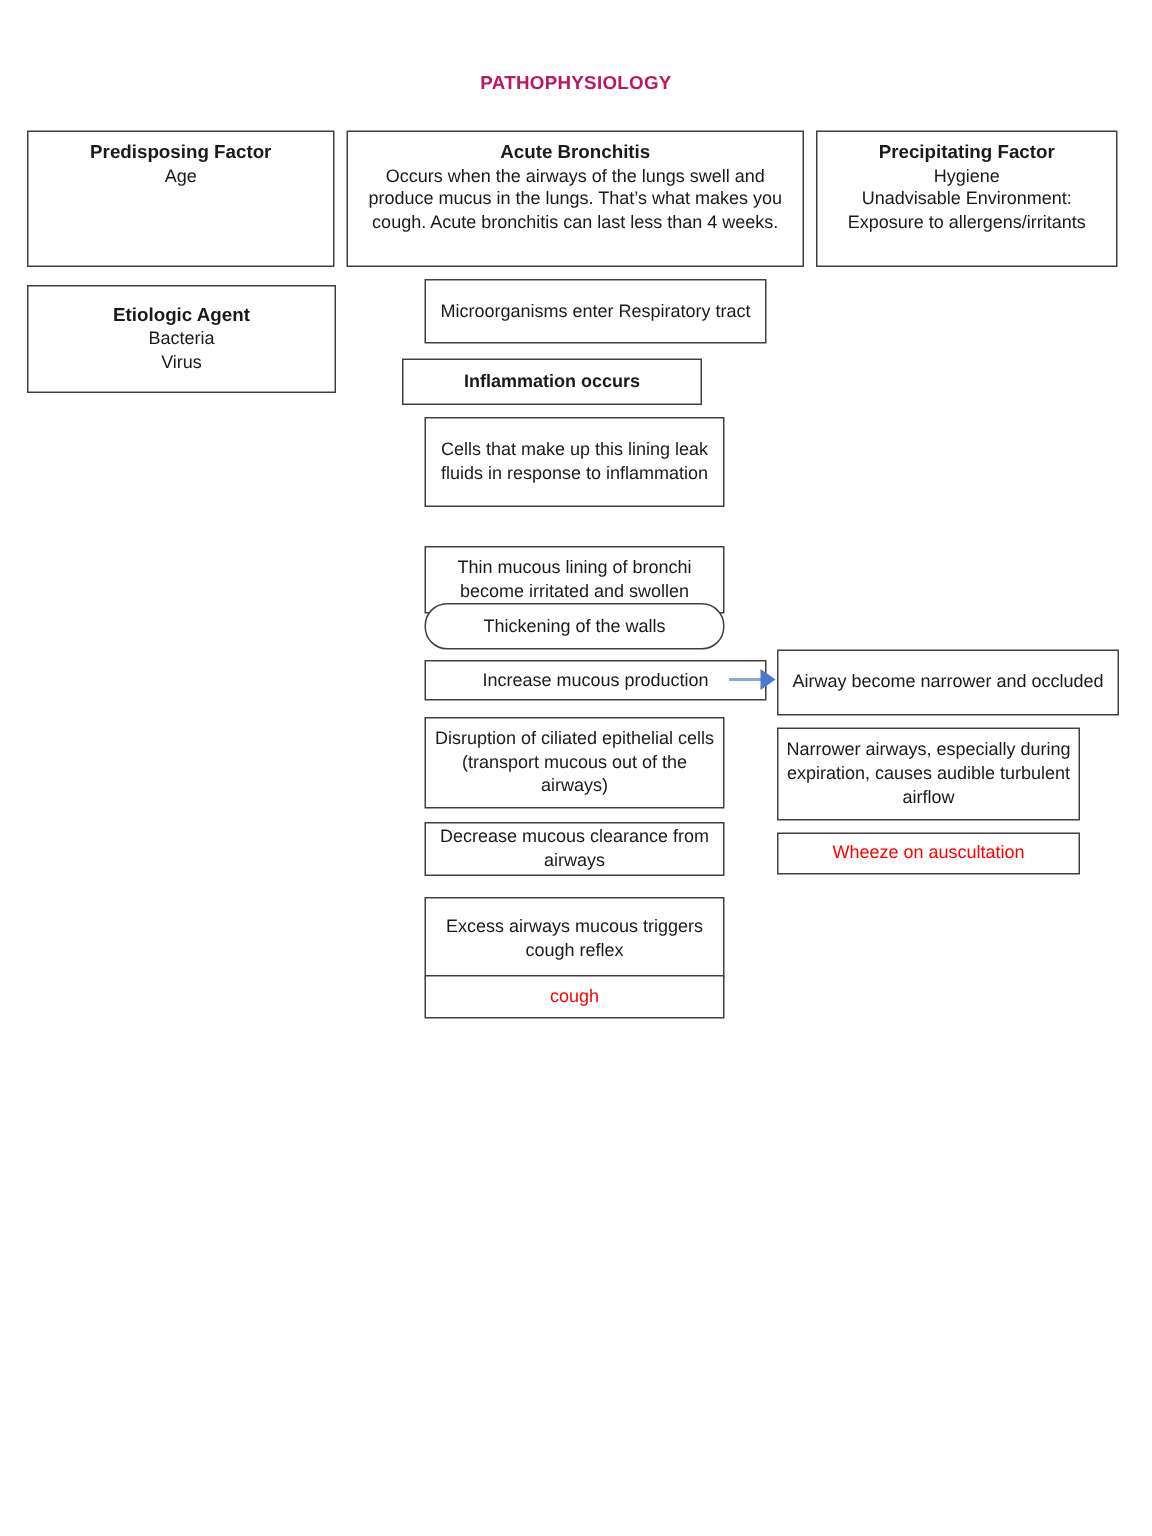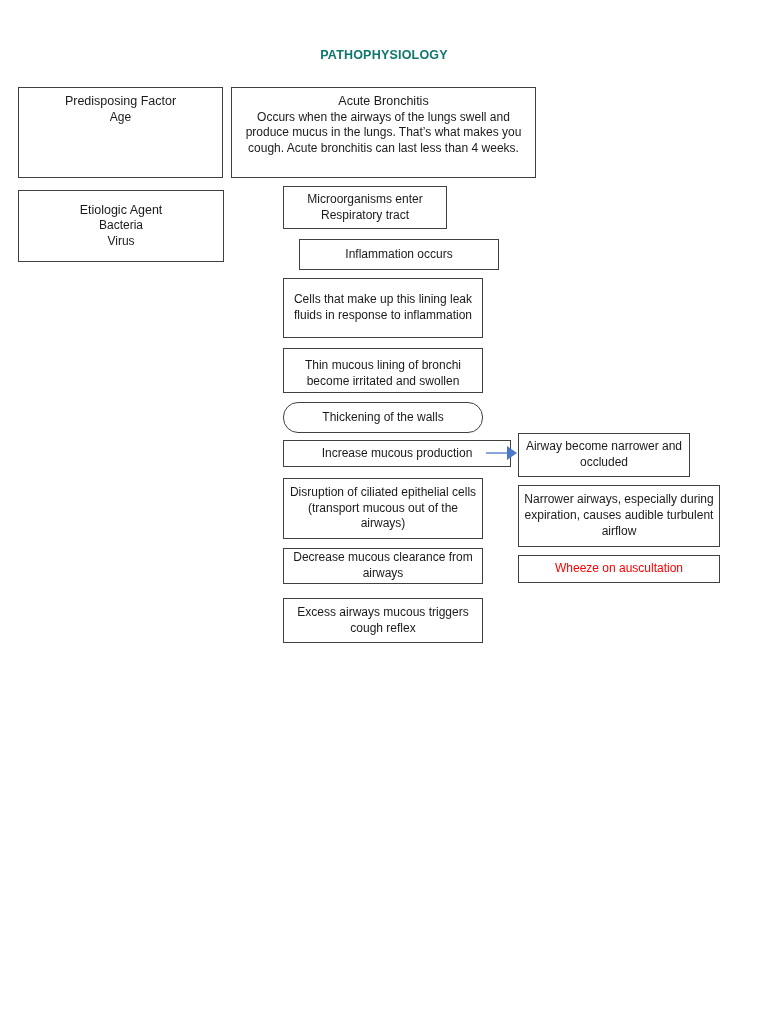--- a/index.html
+++ b/index.html
@@ -18,65 +18,65 @@
   }
   .title {
     position: absolute;
     top: 48px;
     left: 0;
     width: 768px;
     text-align: center;
     font-size: 12.5px;
     font-weight: 700;
     letter-spacing: 0.2px;
-    color: #0f766e;
+    color: #be185d;
   }
   .box {
     position: absolute;
     box-sizing: border-box;
     border: 1.5px solid var(--box-border, #404040);
     background: #ffffff;
     display: flex;
     flex-direction: column;
     align-items: center;
     justify-content: center;
     text-align: center;
     font-size: 12px;
     line-height: 1.32;
     padding: 2px 5px;
   }
   .box.top-align {
     justify-content: flex-start;
     padding-top: 5px;
   }
   .box .heading {
-    font-weight: 400;
+    font-weight: 700;
     font-size: 12.5px;
   }
   .red {
     color: var(--highlight, #ff0000);
   }
   
   .predisposing { left: 18px;  top: 87px;  width: 205px; height: 91px; }
   .acute        { left: 231px; top: 87px;  width: 305px; height: 91px; }
   .precipitating{ left: 544px; top: 87px;  width: 201px; height: 91px; }
   .etiologic    { left: 18px;  top: 190px; width: 206px; height: 72px; }
   
-  .s1  { left: 283px; top: 186px; width: 164px; height: 43px; }
-  .s2  { left: 299px; top: 239px; width: 200px; height: 31px; }
+  .s1  { left: 283px; top: 186px; width: 228px; height: 43px; }
+  .s2  { left: 268px; top: 239px; width: 200px; height: 31px; font-weight: bold; }
   .s3  { left: 283px; top: 278px; width: 200px; height: 60px; }
-  .s4  { left: 283px; top: 348px; width: 200px; height: 45px; justify-content: flex-end; }
+  .s4  { left: 283px; top: 364px; width: 200px; height: 45px; }
   .s5  { left: 283px; top: 402px; width: 200px; height: 31px; border-radius: 15px; }
   .s6  { left: 283px; top: 440px; width: 228px; height: 27px; }
   .s7  { left: 283px; top: 478px; width: 200px; height: 61px; }
   .s8  { left: 283px; top: 548px; width: 200px; height: 36px; }
-  .s9  { left: 283px; top: 598px; width: 200px; height: 45px; }
+  .s9  { left: 283px; top: 598px; width: 200px; height: 55px; }
   .s10 { left: 283px; top: 650px; width: 200px; height: 29px; }
   
-  .r1  { left: 518px; top: 433px; width: 172px; height: 44px; }
+  .r1  { left: 518px; top: 433px; width: 228px; height: 44px; }
   .r2  { left: 518px; top: 485px; width: 202px; height: 62px; }
   .r3  { left: 518px; top: 555px; width: 202px; height: 28px; }
   
   .arrow {
     position: absolute;
     left: 486px;
     top: 446px;
     width: 31px;
     height: 14px;
   }
@@ -109,20 +109,26 @@
   <div class="box top-align predisposing">
     <div class="heading">Predisposing Factor</div>
     <div>Age</div>
   </div>
 
   <div class="box top-align acute">
     <div class="heading">Acute Bronchitis</div>
     <div>Occurs when the airways of the lungs swell and produce mucus in the lungs. That’s what makes you cough. Acute bronchitis can last less than 4 weeks.</div>
   </div>
 
+  <div class="box top-align precipitating">
+    <div class="heading">Precipitating Factor</div>
+    <div>Hygiene</div>
+    <div>Unadvisable Environment:</div>
+    <div>Exposure to allergens/irritants</div>
+  </div>
 
   <div class="box etiologic">
     <div class="heading">Etiologic Agent</div>
     <div>Bacteria</div>
     <div>Virus</div>
   </div>
 
   <div class="box s1">
       <div>Microorganisms enter Respiratory tract</div>
     </div>
@@ -143,20 +149,23 @@
     </div>
   <div class="box s7">
       <div>Disruption of ciliated epithelial cells (transport mucous out of the airways)</div>
     </div>
   <div class="box s8">
       <div>Decrease mucous clearance from airways</div>
     </div>
   <div class="box s9">
       <div>Excess airways mucous triggers cough reflex</div>
     </div>
+  <div class="box s10">
+      <div class="red">cough</div>
+    </div>
 
   <div class="arrow">
     <div class="shaft"></div>
     <div class="head"></div>
   </div>
 
   <div class="box r1">
       <div>Airway become narrower and occluded</div>
     </div>
   <div class="box r2">

